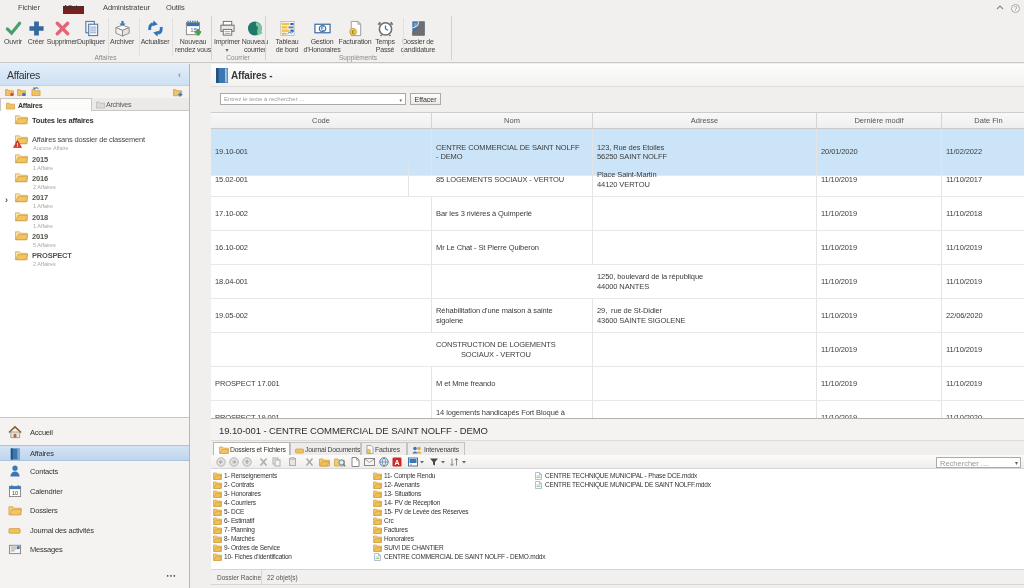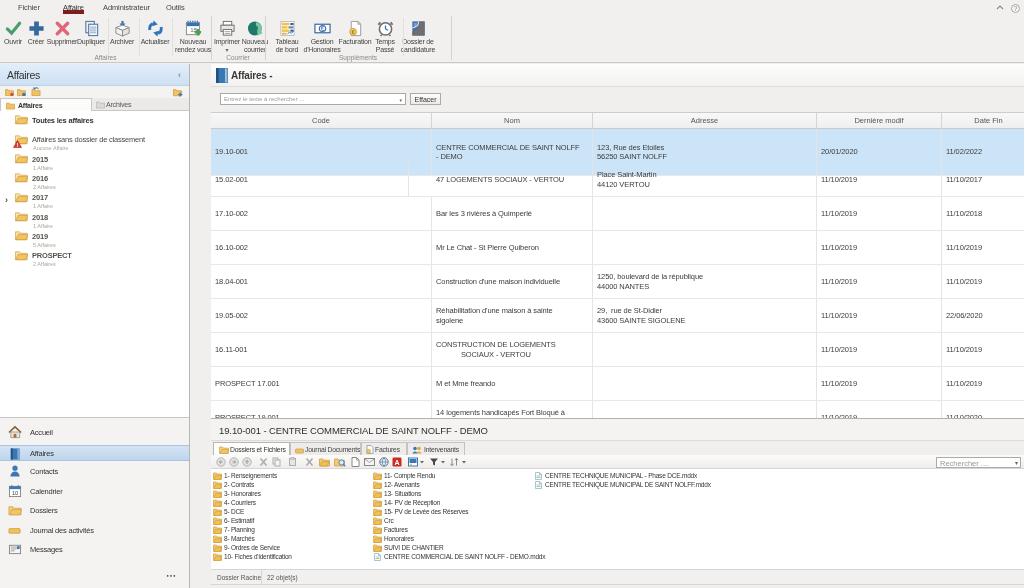--- a/index.html
+++ b/index.html
@@ -3,21 +3,21 @@
 <meta charset="utf-8">
 <style>
 * { margin:0; padding:0; box-sizing:border-box; }
 html,body { width:1024px; height:588px; overflow:hidden; }
 body { font-family:"Liberation Sans", sans-serif; background:#f0efed; position:relative; }
 .abs { position:absolute; }
 
 
 #ribbon { left:0; top:0; width:1024px; height:63px; background:#f1f0ee; border-bottom:1px solid #c9c7c5;padding-left:24px; }
 .rtab { position:absolute; top:3px; height:11px; font-size:7.5px; letter-spacing:-0.1px; color:#444; }
-.rtab.sel { color:#333; border-bottom:4px solid #7f1d1d; padding-bottom:1px; }
+.rtab.sel { color:#333; border-bottom:8px solid #7f1d1d; padding-bottom:1px; }
 .rbtn { position:absolute; top:20px; text-align:center; color:#444; font-size:7px; letter-spacing:-0.2px; line-height:1.1; white-space:nowrap; }
 .rbtn .ric { display:block; margin:0 auto 1px; width:17px; height:17px; }
 .rsep { position:absolute; top:18px; height:38px; width:1px; background:#e2e0de; }
 .rgsep { position:absolute; top:16px; height:44px; width:1px; background:#d5d3d1; }
 .rglabel { position:absolute; top:54px; font-size:6.5px; color:#8a8886; text-align:center; }
 
 
 #left { left:0; top:64px; width:190px; height:524px; background:#f4f3f1; border-right:1px solid #b8b6b4; }
 #lefthead { position:absolute; left:0; top:0; width:189px; height:22px; background:linear-gradient(#e3eefa,#cde0f2); border-bottom:1px solid #c0d2e6;}
 #lefthead .t { position:absolute; left:7px; top:5px; font-size:10.5px; letter-spacing:-0.3px; color:#333; }
@@ -339,55 +339,53 @@
 
     <div class="grow" style="top:16px;height:47px;background:#cbe4f7;">
       <div class="gcell" style="left:0;width:221px;">19.10-001</div>
       <div class="gcell" style="left:221px;width:161px;">CENTRE COMMERCIAL DE SAINT NOLFF<br>- DEMO</div>
       <div class="gcell" style="left:382px;width:224px;">123, Rue des Etoiles<br>56250 SAINT NOLFF</div>
       <div class="gcell" style="left:606px;width:125px;">20/01/2020</div>
       <div class="gcell" style="left:731px;width:94px;">11/02/2022</div>
     </div>
     <div class="grow" style="top:50px;height:34px;">
       <div class="gcell" style="left:0;width:198px;">15.02-001</div>
-      <div class="gcell" style="left:221px;width:161px;">47 LOGEMENTS SOCIAUX - VERTOU</div>
+      <div class="gcell" style="left:221px;width:161px;">85 LOGEMENTS SOCIAUX - VERTOU</div>
       <div class="gcell" style="left:382px;width:224px;">Place Saint-Martin<br>44120 VERTOU</div>
       <div class="gcell" style="left:606px;width:125px;">11/10/2019</div>
       <div class="gcell" style="left:731px;width:94px;">11/10/2017</div>
     </div>
     <div class="grow" style="top:84px;height:34px;">
       <div class="gcell" style="left:0;width:221px;">17.10-002</div>
       <div class="gcell" style="left:221px;width:161px;">Bar les 3 rivières à Quimperlé</div>
       <div class="gcell" style="left:382px;width:224px;"></div>
       <div class="gcell" style="left:606px;width:125px;">11/10/2019</div>
       <div class="gcell" style="left:731px;width:94px;">11/10/2018</div>
     </div>
     <div class="grow" style="top:118px;height:34px;padding-left:16px;">
       <div class="gcell" style="left:0;width:221px;">16.10-002</div>
       <div class="gcell" style="left:221px;width:161px;">Mr Le Chat - St Pierre Quiberon</div>
       <div class="gcell" style="left:382px;width:224px;"></div>
       <div class="gcell" style="left:606px;width:125px;">11/10/2019</div>
       <div class="gcell" style="left:731px;width:94px;">11/10/2019</div>
     </div>
     <div class="grow" style="top:152px;height:34px;">
       <div class="gcell" style="left:0;width:221px;">18.04-001</div>
-      <div class="gcell" style="left:221px;width:161px;">Construction d'une maison individuelle</div>
       <div class="gcell" style="left:382px;width:224px;">1250, boulevard de la république<br>44000 NANTES</div>
       <div class="gcell" style="left:606px;width:125px;">11/10/2019</div>
       <div class="gcell" style="left:731px;width:94px;">11/10/2019</div>
     </div>
     <div class="grow" style="top:186px;height:34px;">
       <div class="gcell" style="left:0;width:221px;">19.05-002</div>
       <div class="gcell" style="left:221px;width:161px;">Réhabilitation d'une maison à sainte<br>sigolene</div>
       <div class="gcell" style="left:382px;width:224px;">29,&nbsp; rue de St-Didier<br>43600 SAINTE SIGOLENE</div>
       <div class="gcell" style="left:606px;width:125px;">11/10/2019</div>
       <div class="gcell" style="left:731px;width:94px;">22/06/2020</div>
     </div>
     <div class="grow" style="top:220px;height:34px;">
-      <div class="gcell" style="left:0;width:221px;">16.11-001</div>
       <div class="gcell" style="left:221px;width:161px;text-align:center;">CONSTRUCTION DE LOGEMENTS<br>SOCIAUX - VERTOU</div>
       <div class="gcell" style="left:382px;width:224px;"></div>
       <div class="gcell" style="left:606px;width:125px;">11/10/2019</div>
       <div class="gcell" style="left:731px;width:94px;">11/10/2019</div>
     </div>
     <div class="grow" style="top:254px;height:34px;padding-left:19px;">
       <div class="gcell" style="left:0;width:221px;">PROSPECT 17.001</div>
       <div class="gcell" style="left:221px;width:161px;">M et Mme freando</div>
       <div class="gcell" style="left:382px;width:224px;"></div>
       <div class="gcell" style="left:606px;width:125px;">11/10/2019</div>

